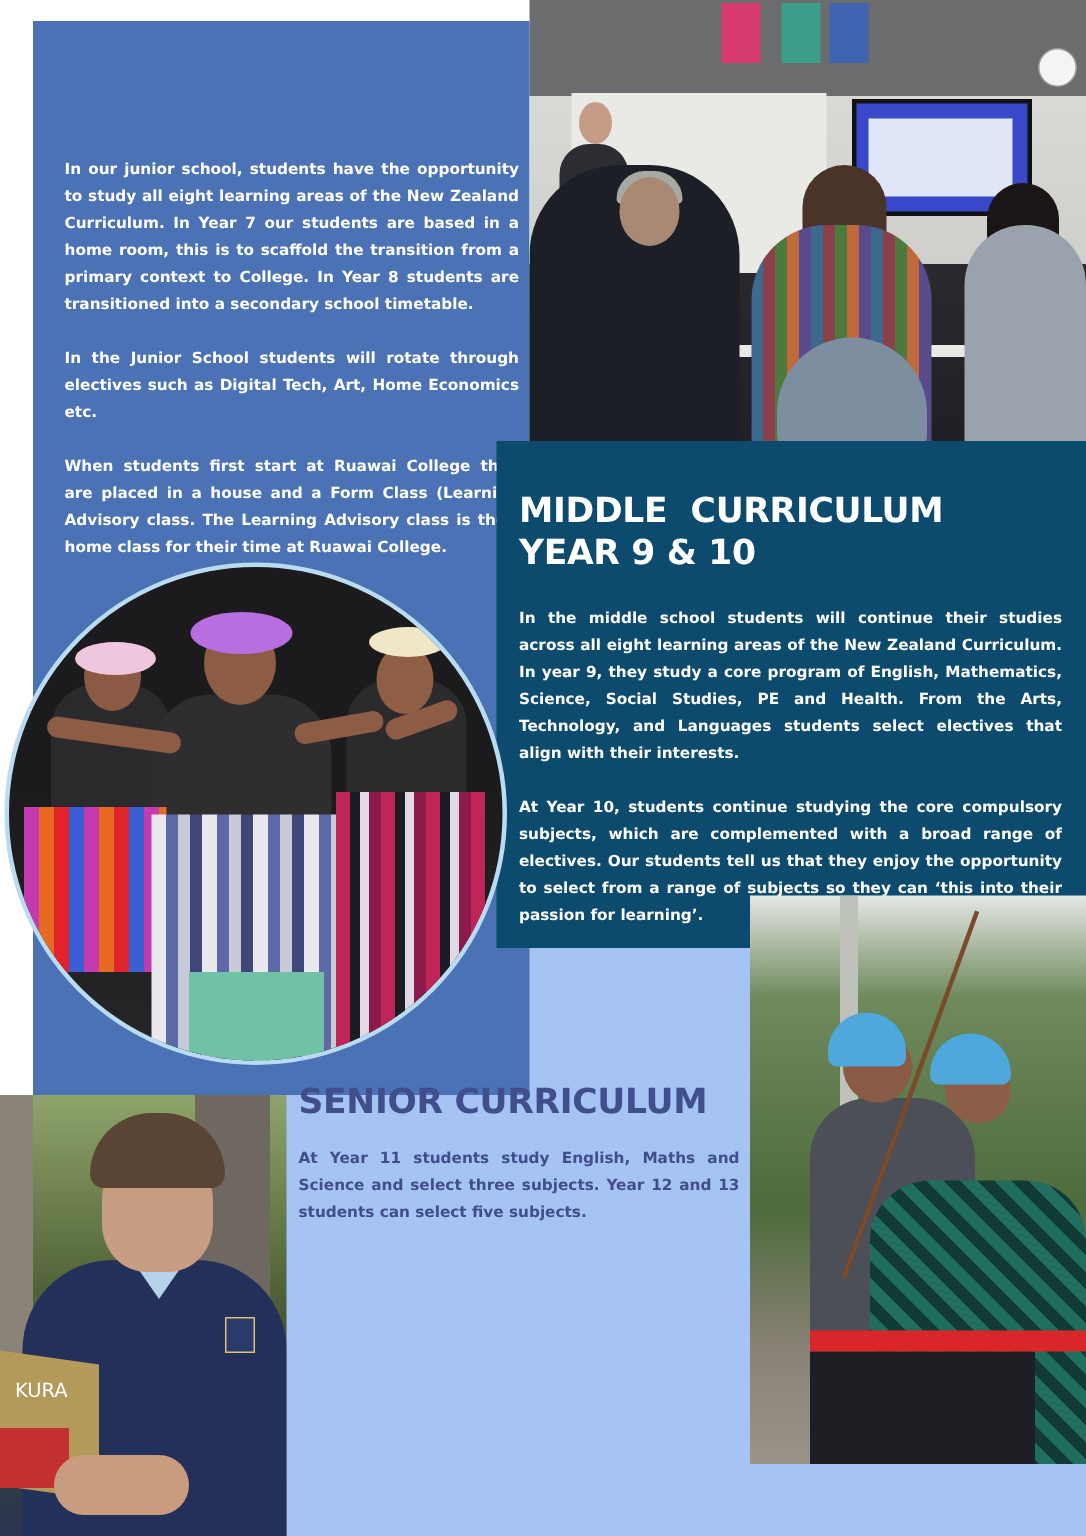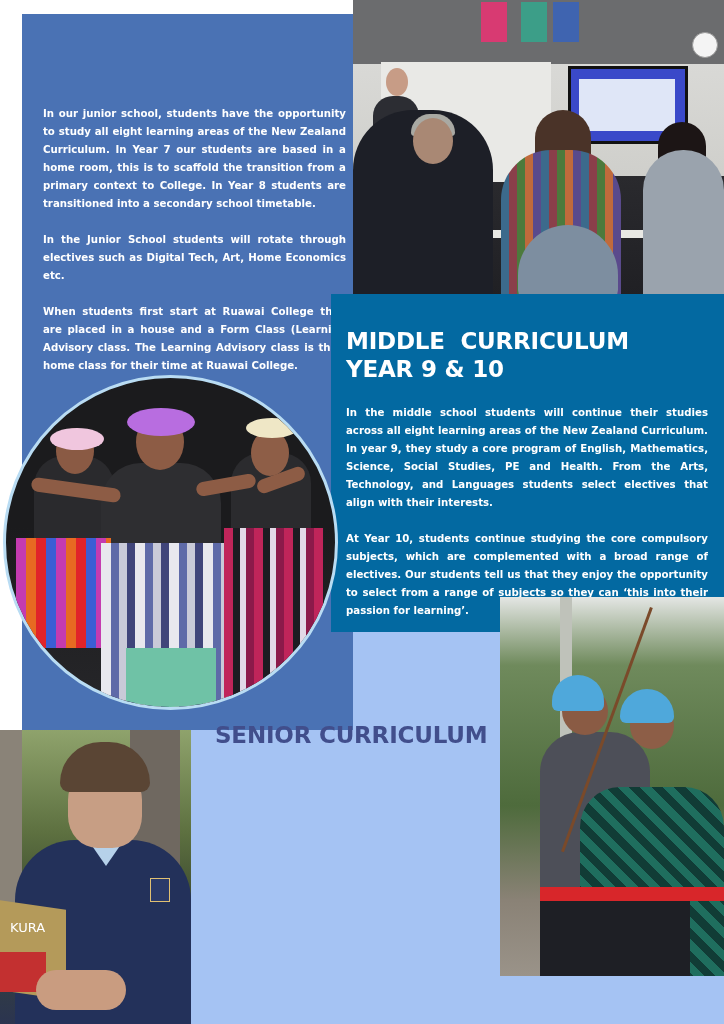--- a/index.html
+++ b/index.html
@@ -1,28 +1,28 @@
 <!DOCTYPE html>
 <html><head>
   <meta charset="utf-8">
   <style>
     * { box-sizing: border-box; margin: 0; padding: 0; }
     html, body { width: 724px; height: 1024px; overflow: hidden; background: #ffffff; }
     body { position: relative; font-family: "DejaVu Sans", "Liberation Sans", sans-serif; }
 
     .panel { position: absolute; }
     .junior { left: 22px; top: 14px; width: 331px; height: 716px; background: #4a72b4; }
-    .middle { left: 331px; top: 294px; width: 393px; height: 338px; background: #0369a1; }
+    .middle { left: 331px; top: 294px; width: 393px; height: 338px; background: #0c4a6e; }
     .senior { left: 73px; top: 632px; width: 651px; height: 392px; background: #a5c3f3; }
     .senior-top { left: 73px; top: 600px; width: 258px; height: 40px; background: #a5c3f3; }
 
     .heading { font-weight: bold; letter-spacing: -0.2px; line-height: 1.2; }
     .junior .heading { color: #ffffff; font-size: 23px; position: absolute; left: 21px; top: 20px; width: 300px; }
     .middle .heading { color: #ffffff; font-size: 23px; position: absolute; left: 15px; top: 34px; width: 370px; }
-    .senior-text .heading { color: #414e8c; font-size: 23px; margin-left: 16px; }
+    .senior-text .heading { color: #414e8c; font-size: 23px; }
 
     .body-text { font-size: 10.2px; font-weight: bold; line-height: 18px; text-align: justify; }
     .junior .body-text { color: #ffffff; position: absolute; left: 21px; top: 91px; width: 303px; }
     .middle .body-text { color: #ffffff; position: absolute; left: 15px; top: 110px; width: 362px; }
     .senior-text { position: absolute; left: 199px; top: 722px; width: 294px; }
     .senior-text .body-text { color: #414e8c; margin-top: 14px; }
     .body-text p + p { margin-top: 18px; }
 
     .photo { position: absolute; overflow: hidden; }
     
@@ -189,14 +189,15 @@
   <div class="book-cover"></div>
   <span class="book-title">KURA</span>
   <div class="hand"></div>
 </div>
 
 <section class="senior-text">
   <h1 class="heading">
     <span>SENIOR CURRICULUM</span><br>
   </h1>
   <div class="body-text">
+    <p>At Year 11 students study English, Maths and Science and select three subjects. Year 12 and 13 students can select five subjects.</p>
   </div>
 </section>
 
 </body></html>

